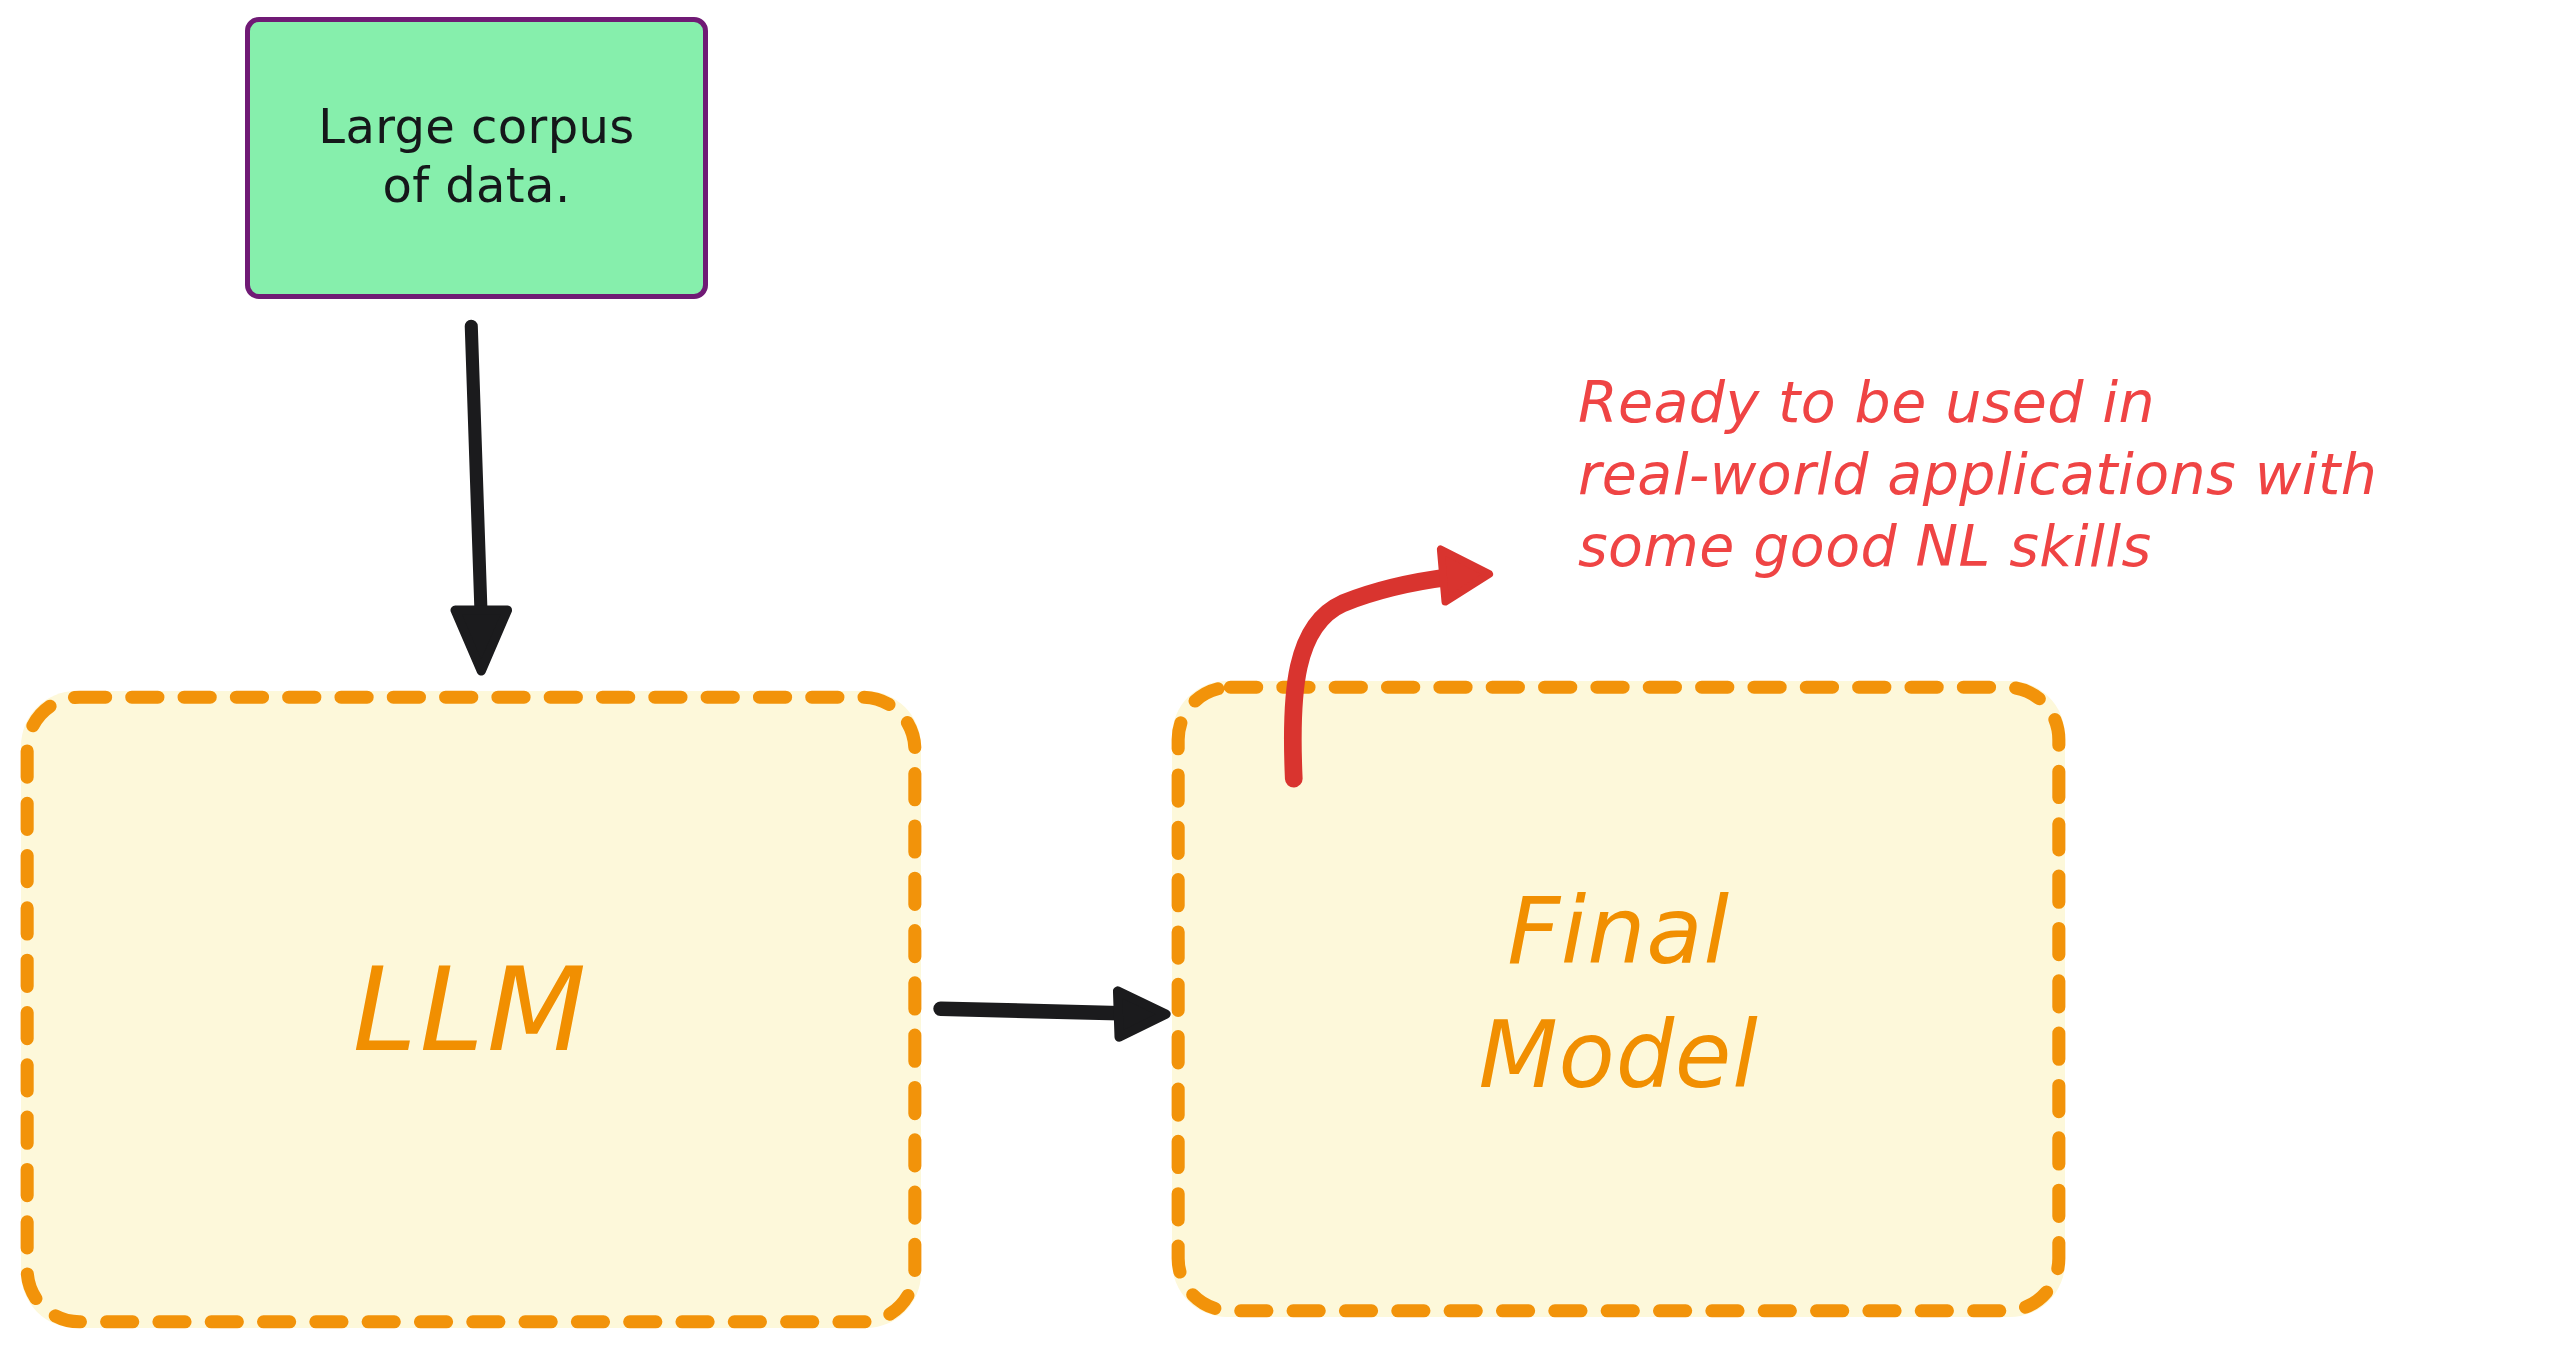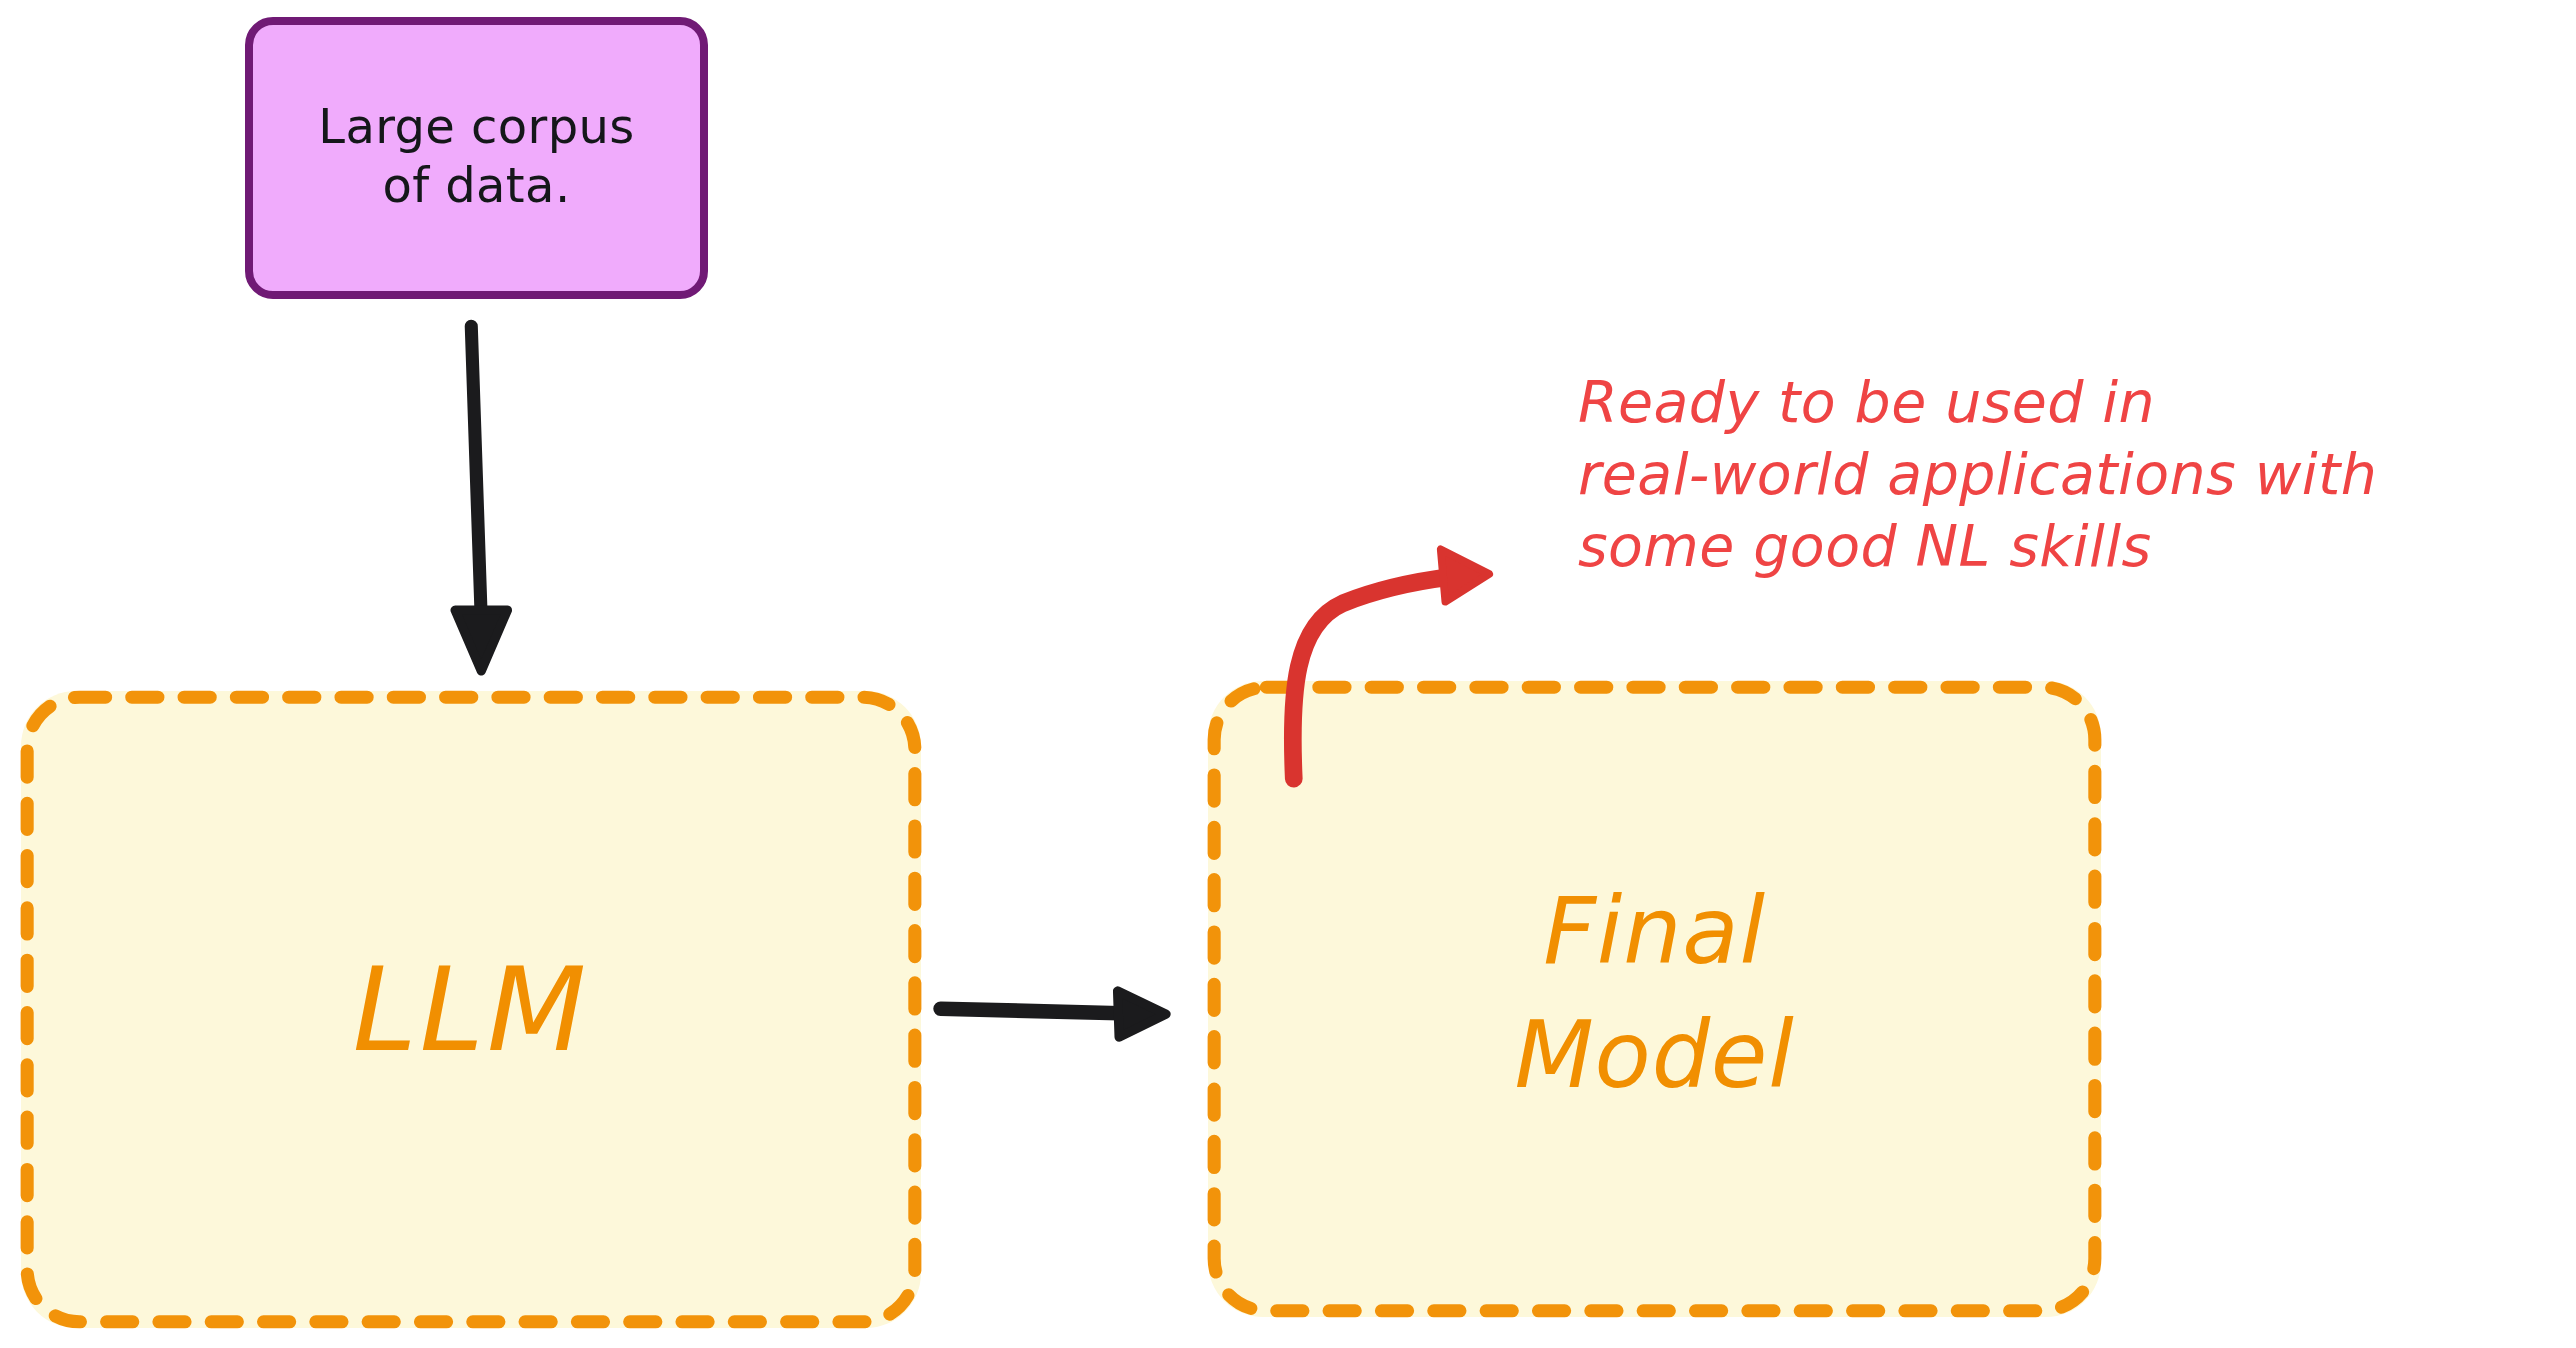--- a/index.html
+++ b/index.html
@@ -26,23 +26,23 @@
     justify-content: center;
     text-align: center;
   }
 
   
   #corpus-node {
     left: 245px;
     top: 17px;
     width: 463px;
     height: 282px;
-    background: #f0abfc;
-    border: 8px solid #701a75;
-    border-radius: 28px;
+    background: #86efac;
+    border: 5px solid #701a75;
+    border-radius: 14px;
   }
   #corpus-label {
     font-family: "DejaVu Sans", sans-serif;
     font-size: 48px;
     line-height: 1.22;
     color: #15171a;
     letter-spacing: 0.4px;
     white-space: pre-line;
     padding-bottom: 4.6px;
   }
@@ -61,21 +61,21 @@
     overflow: visible;
     pointer-events: none;
   }
   #llm-node {
     left: 21px;
     top: 691px;
     width: 900px;
     height: 637px;
   }
   #final-node {
-    left: 1208px;
+    left: 1172px;
     top: 681px;
     width: 893px;
     height: 636px;
   }
   .model-label {
     position: absolute;
     left: 0;
     width: 100%;
     text-align: center;
     color: #f18f01;

